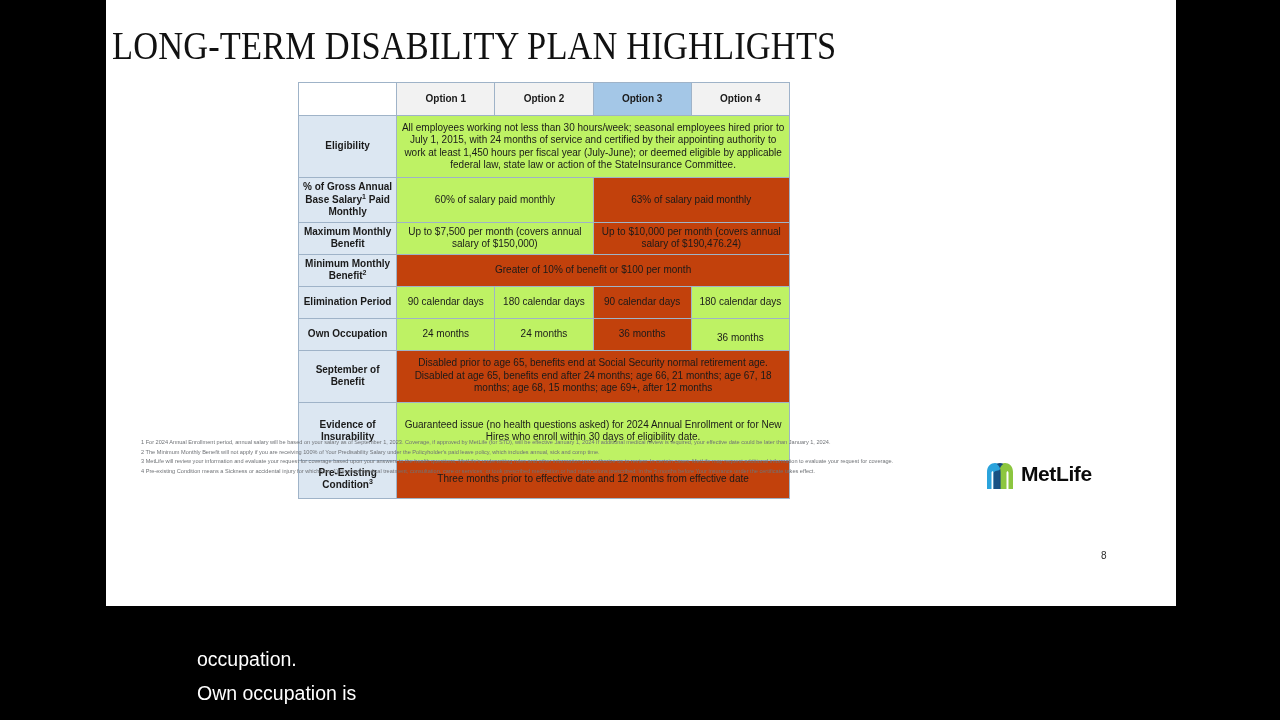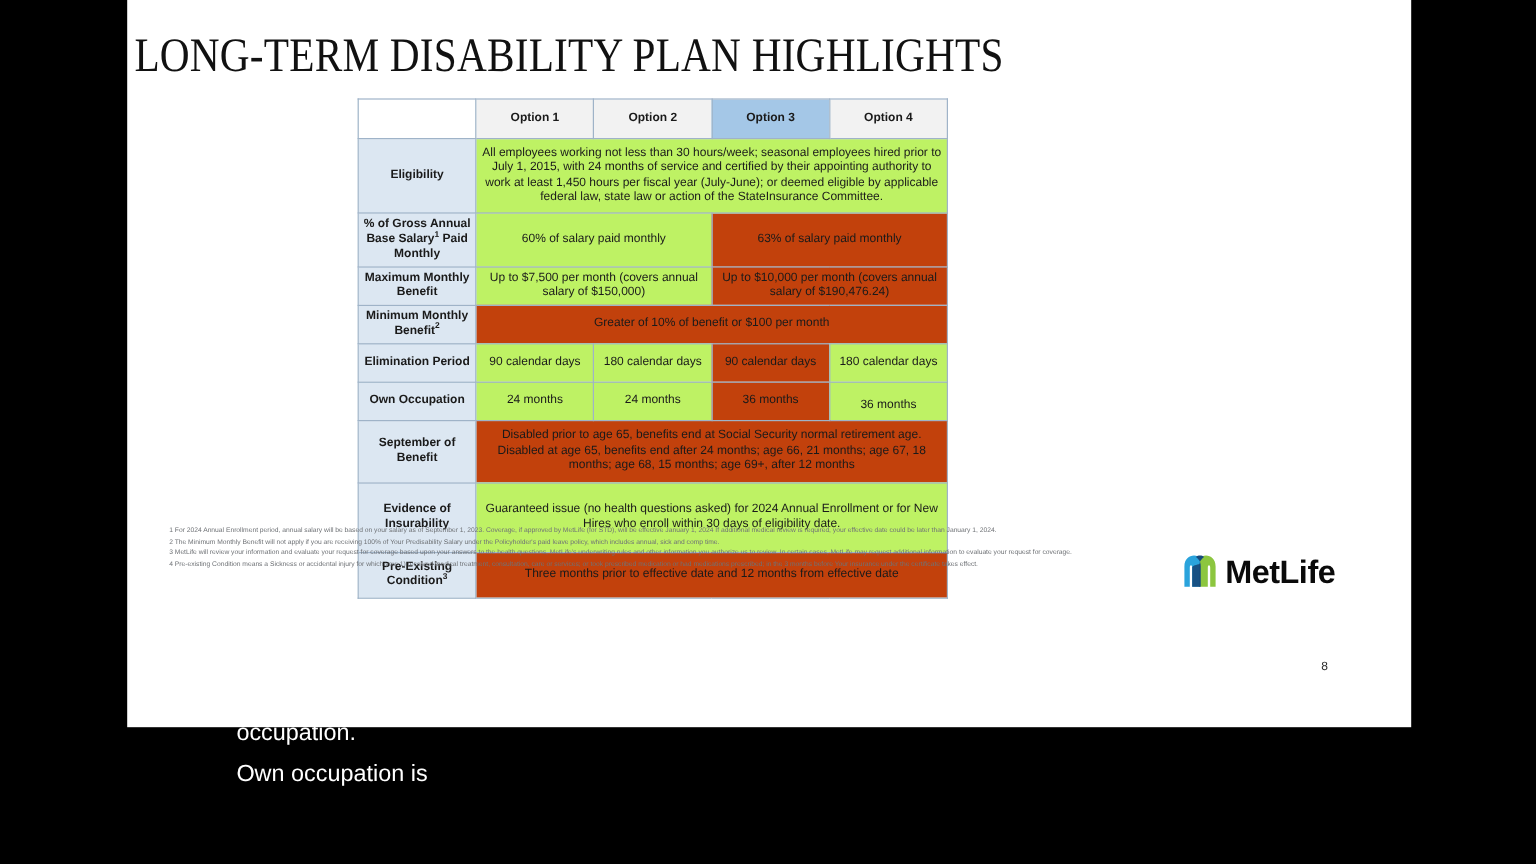--- a/index.html
+++ b/index.html
@@ -65,31 +65,31 @@
     font-size:5.6px;line-height:8.6px;color:#6f7276;
     text-align:left;
   }
   #notes p{margin:0 0 1px 0;}
 
   
   #logo{position:absolute;left:879px;top:456px;width:140px;height:40px;}
   #logo .mark{position:absolute;left:0;top:6px;width:30px;height:28px;}
   #logo .wordmark{
     position:absolute;left:36px;top:6px;
-    font-size:27px;font-weight:bold;color:#0a0a0a;letter-spacing:-.4px;
+    font-size:21px;font-weight:bold;color:#0a0a0a;letter-spacing:-.4px;
     font-family:"Liberation Sans", sans-serif;
   }
   #pagenum{
     position:absolute;left:995px;top:550px;
     font-size:10px;color:#2b2b2b;
   }
 
   
   #captions{
-    position:absolute;left:0;top:594px;width:1280px;
+    position:absolute;left:0;top:642px;width:1280px;
     text-align:left;
   }
   #captions div{
     margin-left:197px;
     color:#ffffff;
     font-size:19.5px;
     line-height:34px;
     font-family:"Liberation Sans", sans-serif;
   }
 </style>

